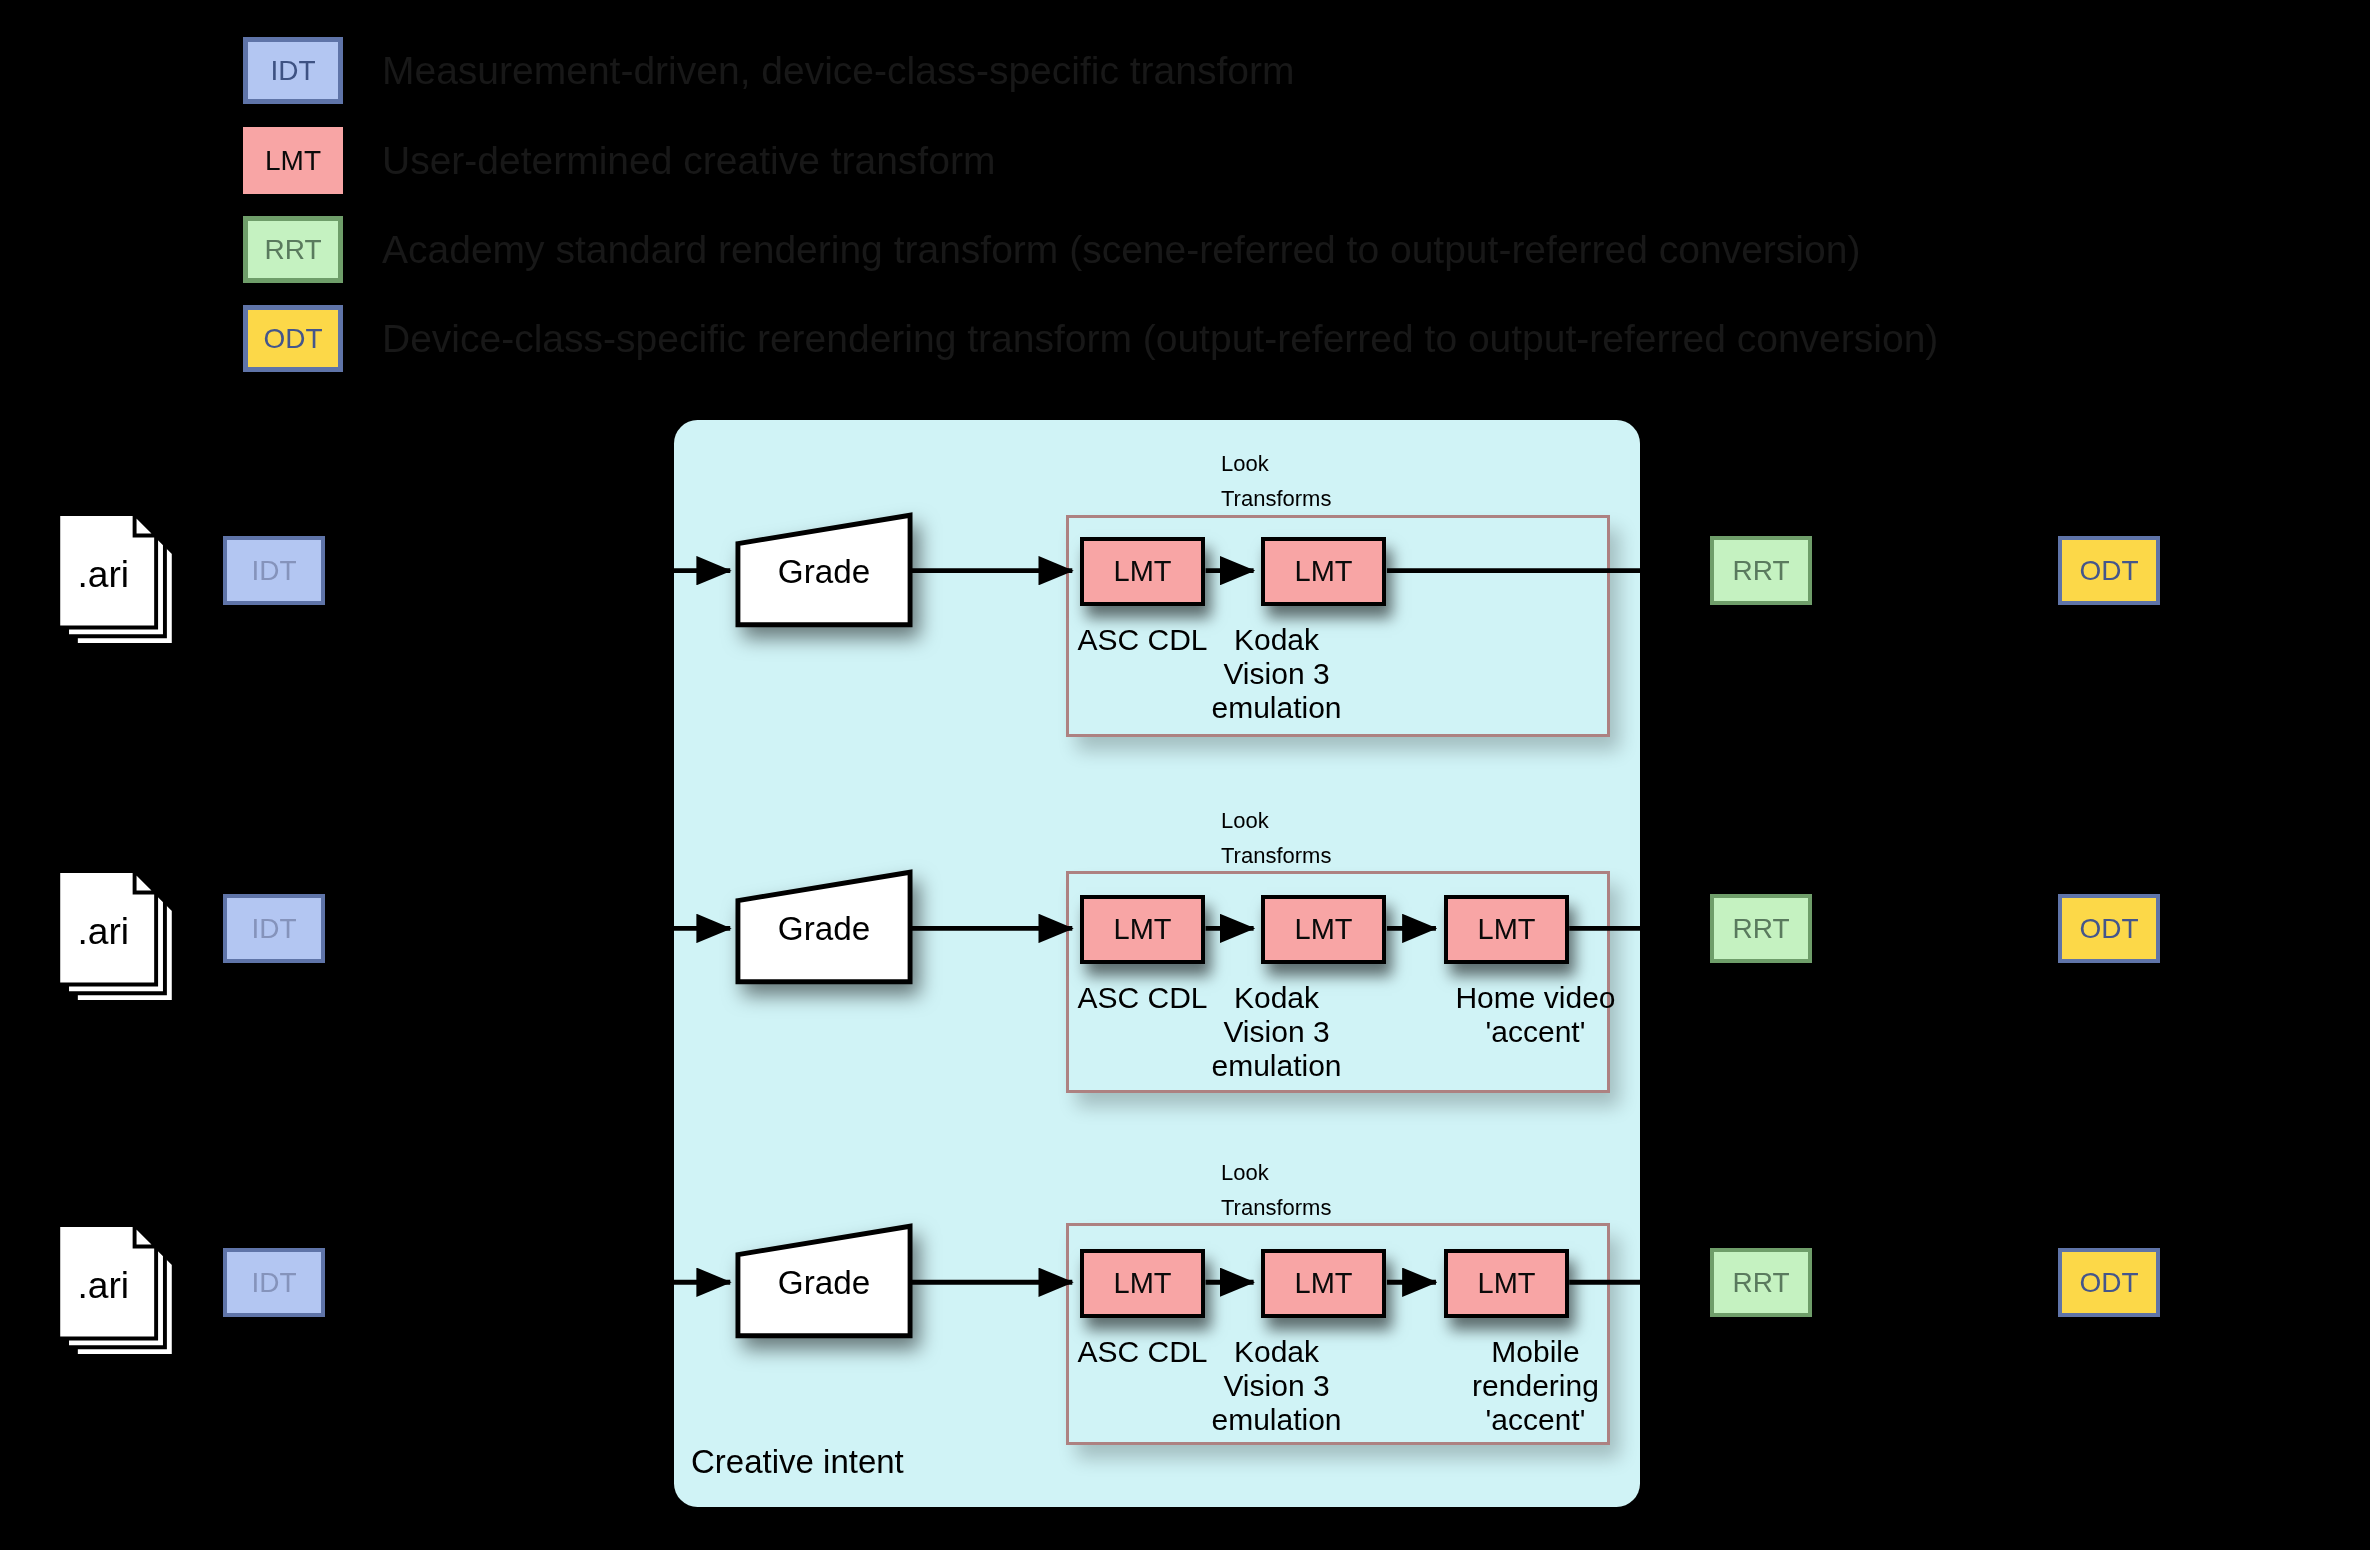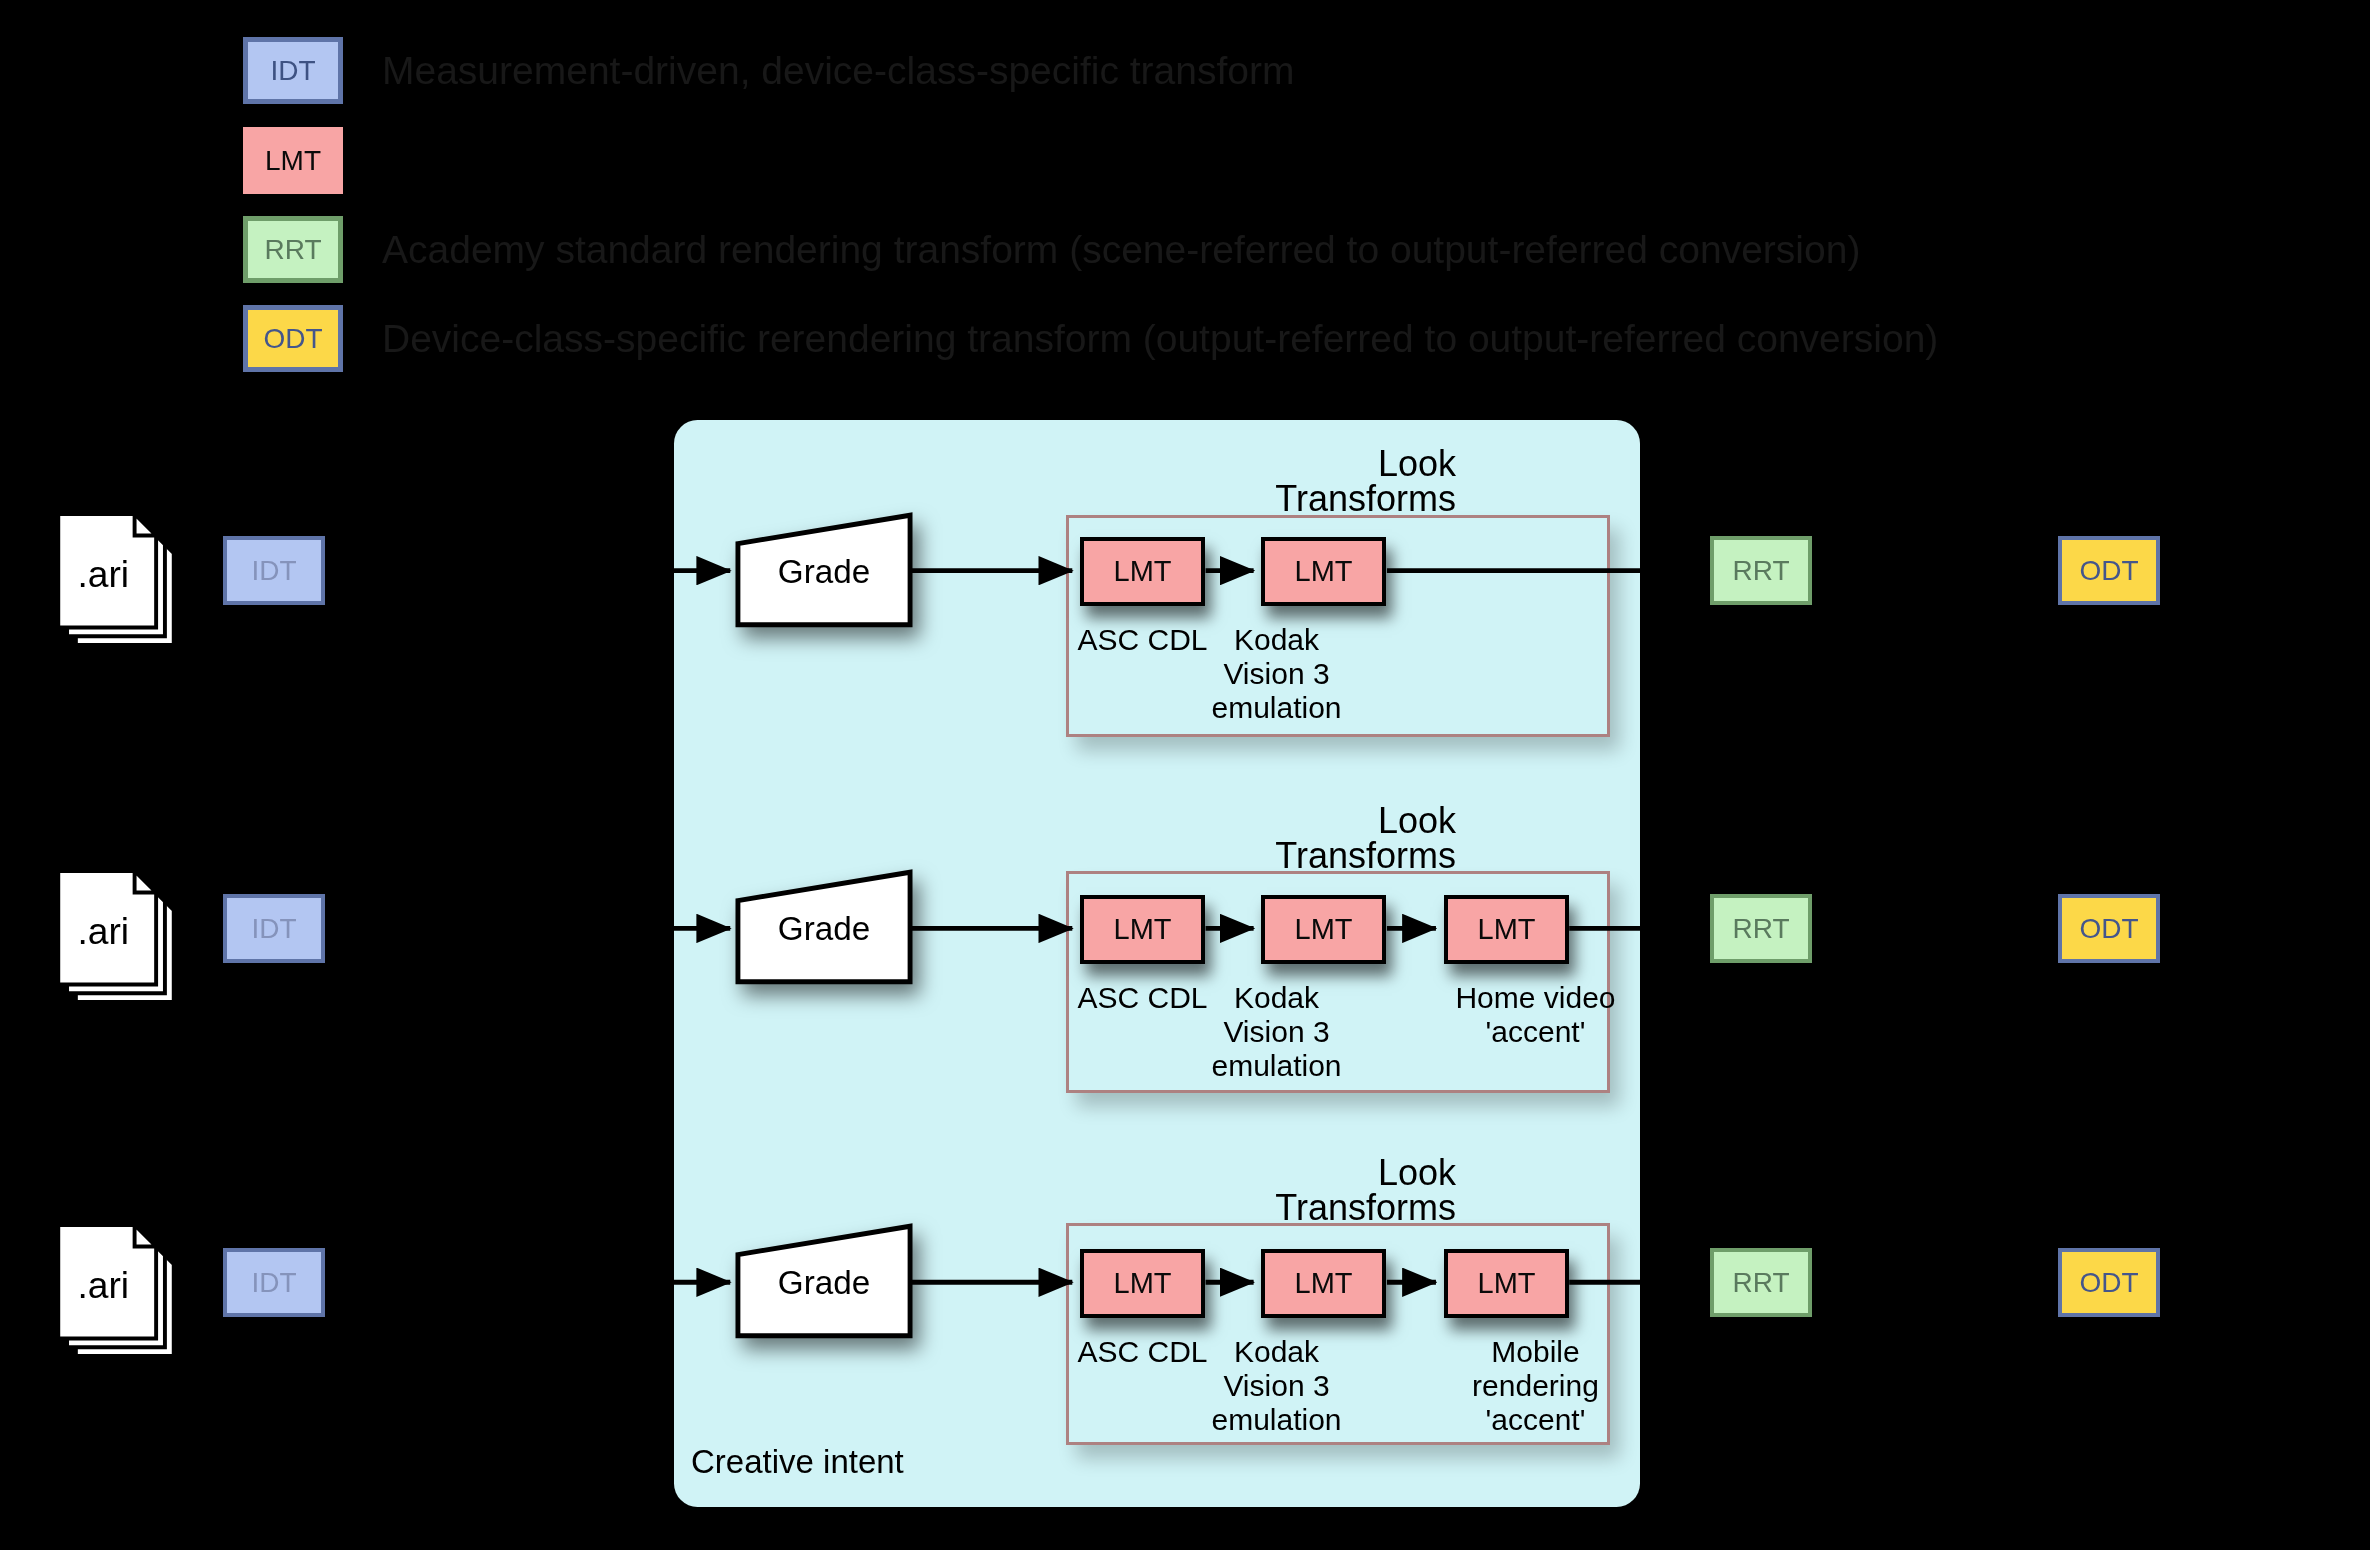--- a/index.html
+++ b/index.html
@@ -43,22 +43,22 @@
     font-size:33px;color:var(--text);
   }
   
   .lt-frame{
     position:absolute;left:1066px;width:544px;height:222px;box-sizing:border-box;
     border:3.9px solid var(--frame_border);
     box-shadow:9.8px 13.7px 17.6px rgba(0,0,0,.22);
   }
   .lt-frame.r1{top:515px;} .lt-frame.r2{top:871px;} .lt-frame.r3{top:1223px;}
   .lt-title{
-    position:absolute;left:1221px;width:235px;text-align:right;
-    font-size:36px;line-height:35px;color:var(--text);
+    position:absolute;left:1221px;width:235px;text-align:left;
+    font-size:22px;line-height:35px;color:var(--text);
   }
   .lt-title.r1{top:446px;} .lt-title.r2{top:803px;} .lt-title.r3{top:1155px;}
   
   .node{
     position:absolute;box-sizing:border-box;
     display:flex;align-items:center;justify-content:center;
     font-size:28px;
     box-shadow:5.9px 11.8px 13.7px rgba(0,0,0,.55);
   }
   .idt{left:223px;width:102px;height:69px;background:var(--idt_fill);border:4.9px solid var(--idt_border);color:var(--idt_text_node);}
@@ -97,20 +97,21 @@
   <div class="legend-item i1">
     <div class="tagbox tag-idt">
         <span>IDT</span>
       </div>
     <div class="legend-desc">Measurement-driven, device-class-specific transform</div>
   </div>
   <div class="legend-item i2">
     <div class="tagbox tag-lmt">
         <span>LMT</span>
       </div>
+    <div class="legend-desc">User-determined creative transform</div>
   </div>
   <div class="legend-item i3">
     <div class="tagbox tag-rrt">
         <span>RRT</span>
       </div>
     <div class="legend-desc">Academy standard rendering transform (scene-referred to output-referred conversion)</div>
   </div>
   <div class="legend-item i4">
     <div class="tagbox tag-odt">
         <span>ODT</span>

